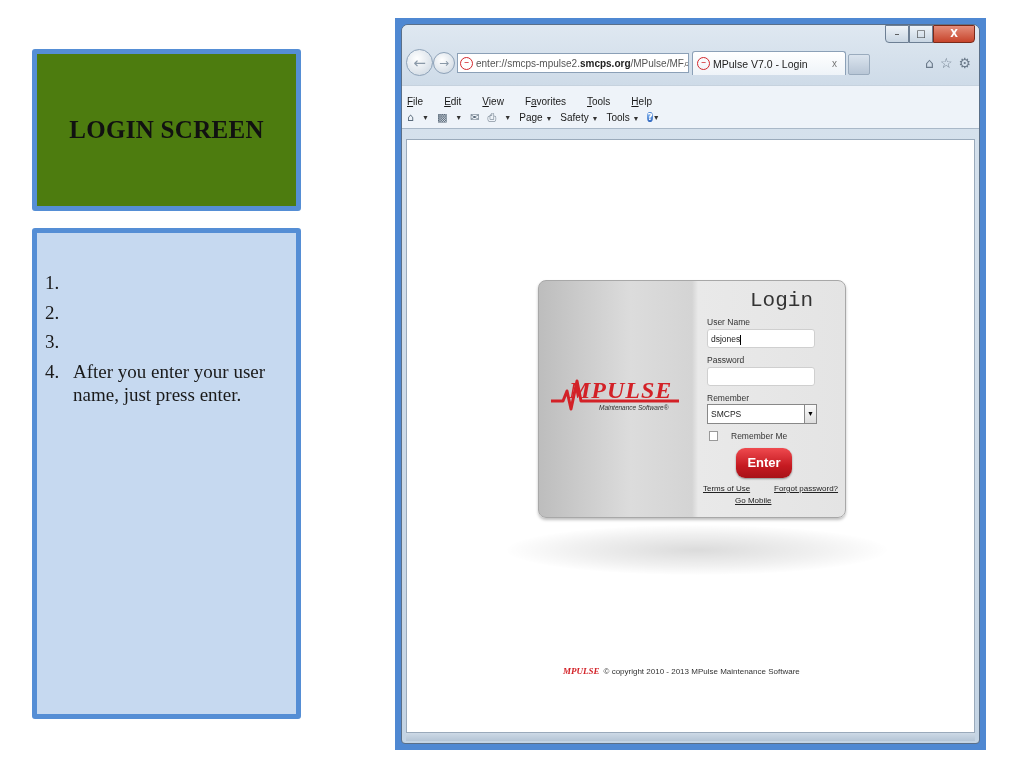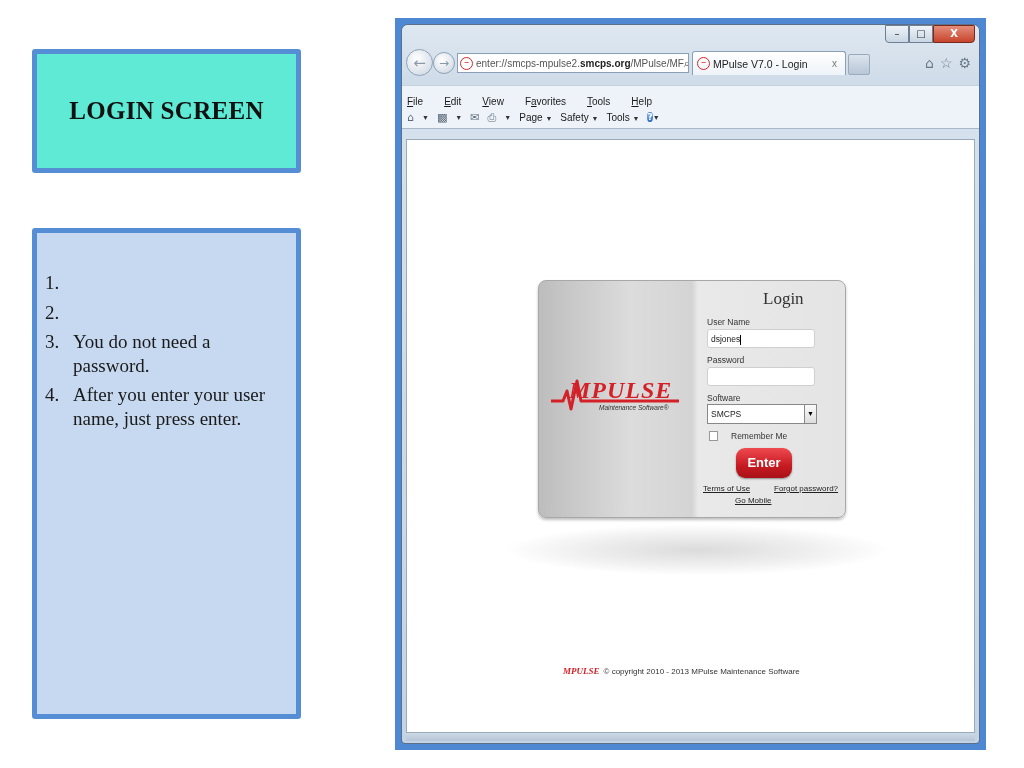--- a/index.html
+++ b/index.html
@@ -1,21 +1,21 @@
 <!DOCTYPE html>
 <html><head>
   <meta charset="utf-8">
   <style>
     * { box-sizing: border-box; margin: 0; padding: 0; }
     html, body { width: 1024px; height: 768px; background: #ffffff; overflow: hidden; position: relative; font-family: "Liberation Serif", serif; }
 
     
     .title-box {
-      position: absolute; left: 32px; top: 49px; width: 269px; height: 124px;
-      background: #5eead4; border: 5px solid #558ed5; border-radius: 3px;
+      position: absolute; left: 32px; top: 49px; width: 269px; height: 162px;
+      background: #4d7c0f; border: 5px solid #558ed5; border-radius: 3px;
       display: flex; align-items: center; justify-content: center;
     }
     .title-box h1 { font-family: "Liberation Serif", serif; font-size: 25px; font-weight: bold; color: #111; letter-spacing: 0.3px; }
 
     .steps-box {
       position: absolute; left: 32px; top: 228px; width: 269px; height: 491px;
       background: #c6d9f0; border: 5px solid #558ed5; border-radius: 3px;
       padding: 38px 10px 0 8px;
     }
     .steps-box ol { list-style: none; font-family: "Liberation Serif", serif; font-size: 19px; line-height: 23.5px; color: #1a1a1a; }
@@ -86,21 +86,21 @@
       overflow: hidden;
     }
     .card-shadow {
       position: absolute; left: 100px; top: 385px; width: 380px; height: 50px;
       border-radius: 50%; background: radial-gradient(ellipse at center, rgba(0,0,0,0.14) 0%, rgba(0,0,0,0.06) 45%, rgba(0,0,0,0) 72%);
     }
     .logo { position: absolute; left: 12px; top: 96px; width: 130px; height: 40px; }
     .logo .brand { position: absolute; left: 18px; top: 0; font-family: "Liberation Serif", serif; font-weight: bold; font-style: italic; font-size: 24px; color: #d32127; letter-spacing: 1px; }
     .logo .tag { position: absolute; left: 48px; top: 27px; font-family: "Liberation Sans", sans-serif; font-style: italic; font-size: 6.5px; color: #333; }
 
-    .login-title { position: absolute; left: 224px; top: 8px; font-family: Liberation Serif, serif; font-size: 17px; color: #333; }
+    .login-title { position: absolute; left: 211px; top: 8px; font-family: Liberation Mono, monospace; font-size: 21px; color: #333; }
     .lbl { position: absolute; left: 168px; font-family: "Liberation Sans", sans-serif; font-size: 8.5px; color: #333; }
     .inp { position: absolute; left: 168px; width: 108px; height: 19px; background: #fff; border: 1px solid #cfcfcf; border-radius: 3px; font-family: "Liberation Sans", sans-serif; font-size: 8.5px; color: #222; padding: 4px 3px; }
     .inp .caret { display: inline-block; width: 1px; height: 10px; background: #000; vertical-align: middle; }
     .sel { position: absolute; left: 168px; top: 123px; width: 110px; height: 20px; background: #fff; border: 1px solid #888; font-family: "Liberation Sans", sans-serif; font-size: 8.5px; color: #222; padding: 4px 3px; }
     .sel .arrow { position: absolute; right: 0; top: 0; width: 12px; height: 18px; border-left: 1px solid #888; background: linear-gradient(#fafafa, #ddd); font-size: 7px; text-align: center; line-height: 18px; color: #000; }
     .remember { position: absolute; left: 170px; top: 150px; display: flex; align-items: center; gap: 13px; font-family: "Liberation Sans", sans-serif; font-size: 8.5px; color: #333; }
     .remember .cb { width: 9px; height: 10px; background: #fff; border: 1px solid #999; }
     .enter-btn {
       position: absolute; left: 197px; top: 167px; width: 56px; height: 30px;
       border-radius: 9px; background: linear-gradient(#ef4a4f, #c51a21 60%, #a81218);
@@ -124,21 +124,20 @@
 <div class="steps-box">
   <ol>
     <li>
       <span class="num">1.</span>
     </li>
     <li>
       <span class="num">2.</span>
     </li>
     <li>
       <span class="num">3.</span>
-      <span class="txt">You do not need a password.</span>
     </li>
     <li>
       <span class="num">4.</span>
       <span class="txt">After you enter your user name, just press enter.</span>
     </li>
   </ol>
 </div>
 
 <div class="browser">
   <div class="win">
@@ -215,21 +214,21 @@
         </div>
 
         <div class="login-title">Login</div>
 
         <div class="lbl" style="top:36px;">User Name</div>
         <div class="inp" style="top:48px;"><span>dsjones</span><span class="caret"></span></div>
 
         <div class="lbl" style="top:74px;">Password</div>
         <div class="inp" style="top:86px;"></div>
 
-        <div class="lbl" style="top:112px;">Software</div>
+        <div class="lbl" style="top:112px;">Remember</div>
         <div class="sel">
           <span>SMCPS</span>
           <span class="arrow">▼</span>
         </div>
 
         <div class="remember">
           <span class="cb"></span>
           <span>Remember Me</span>
         </div>
 

